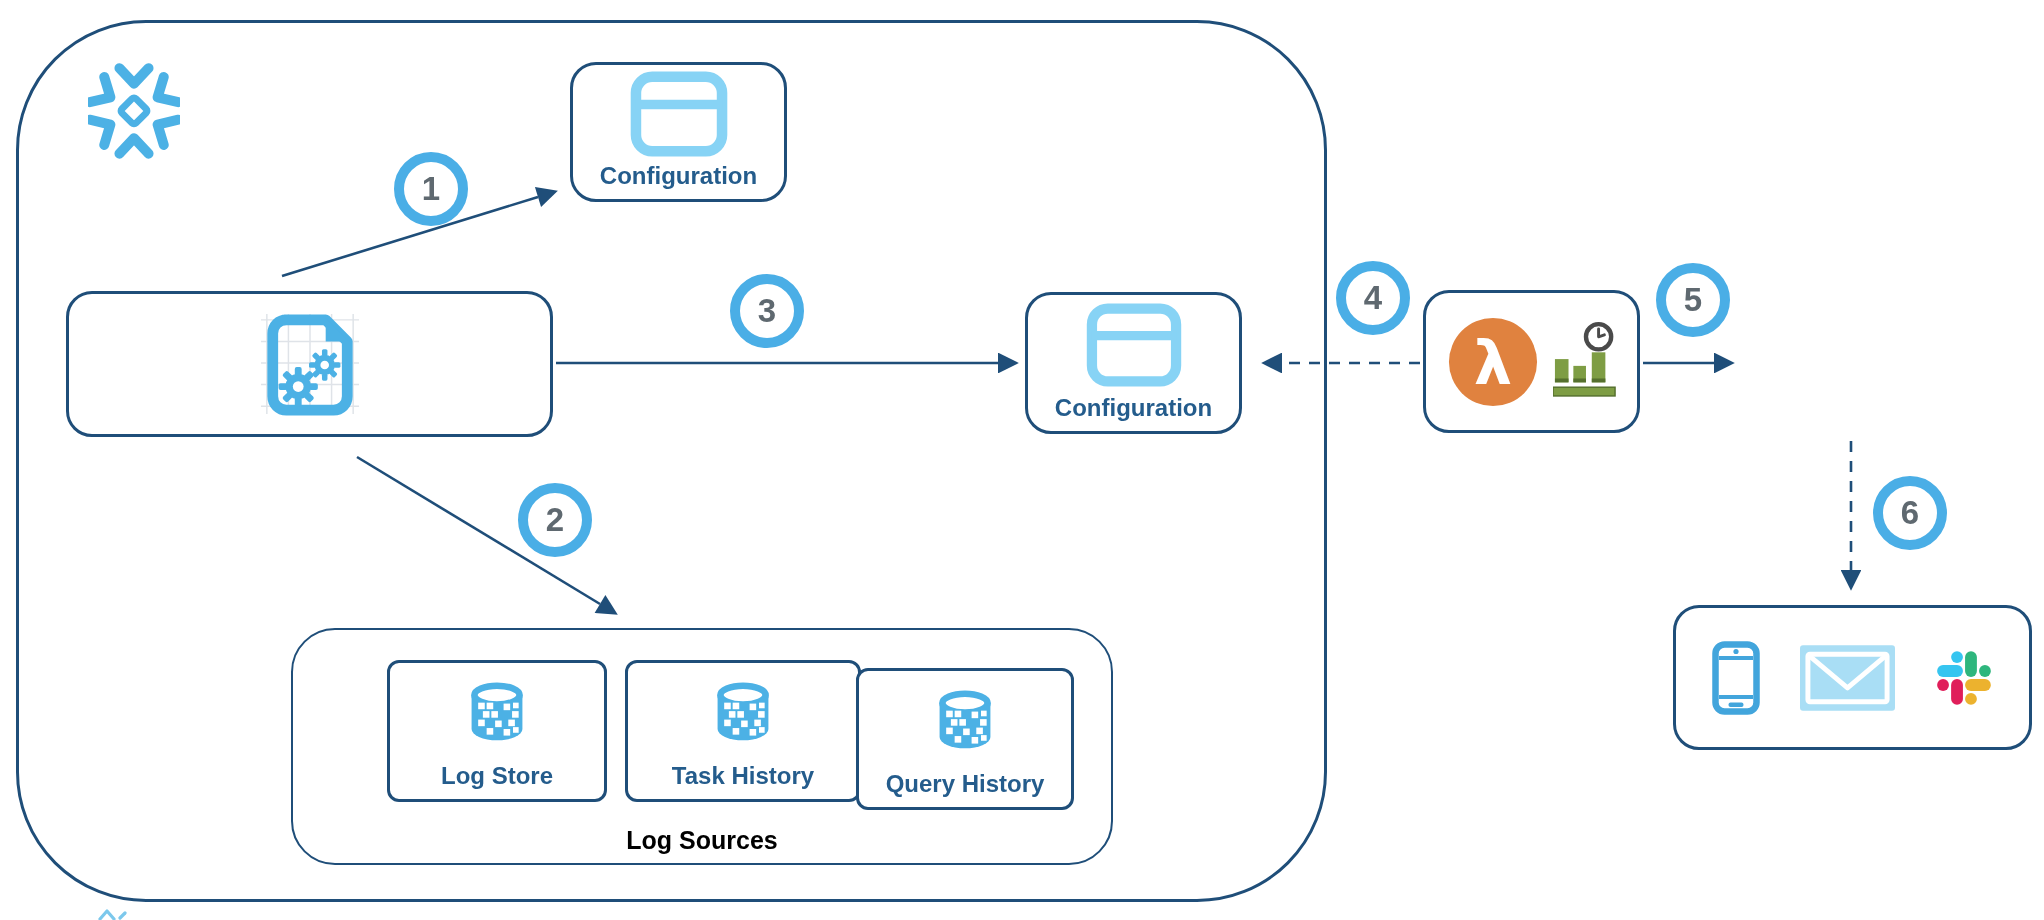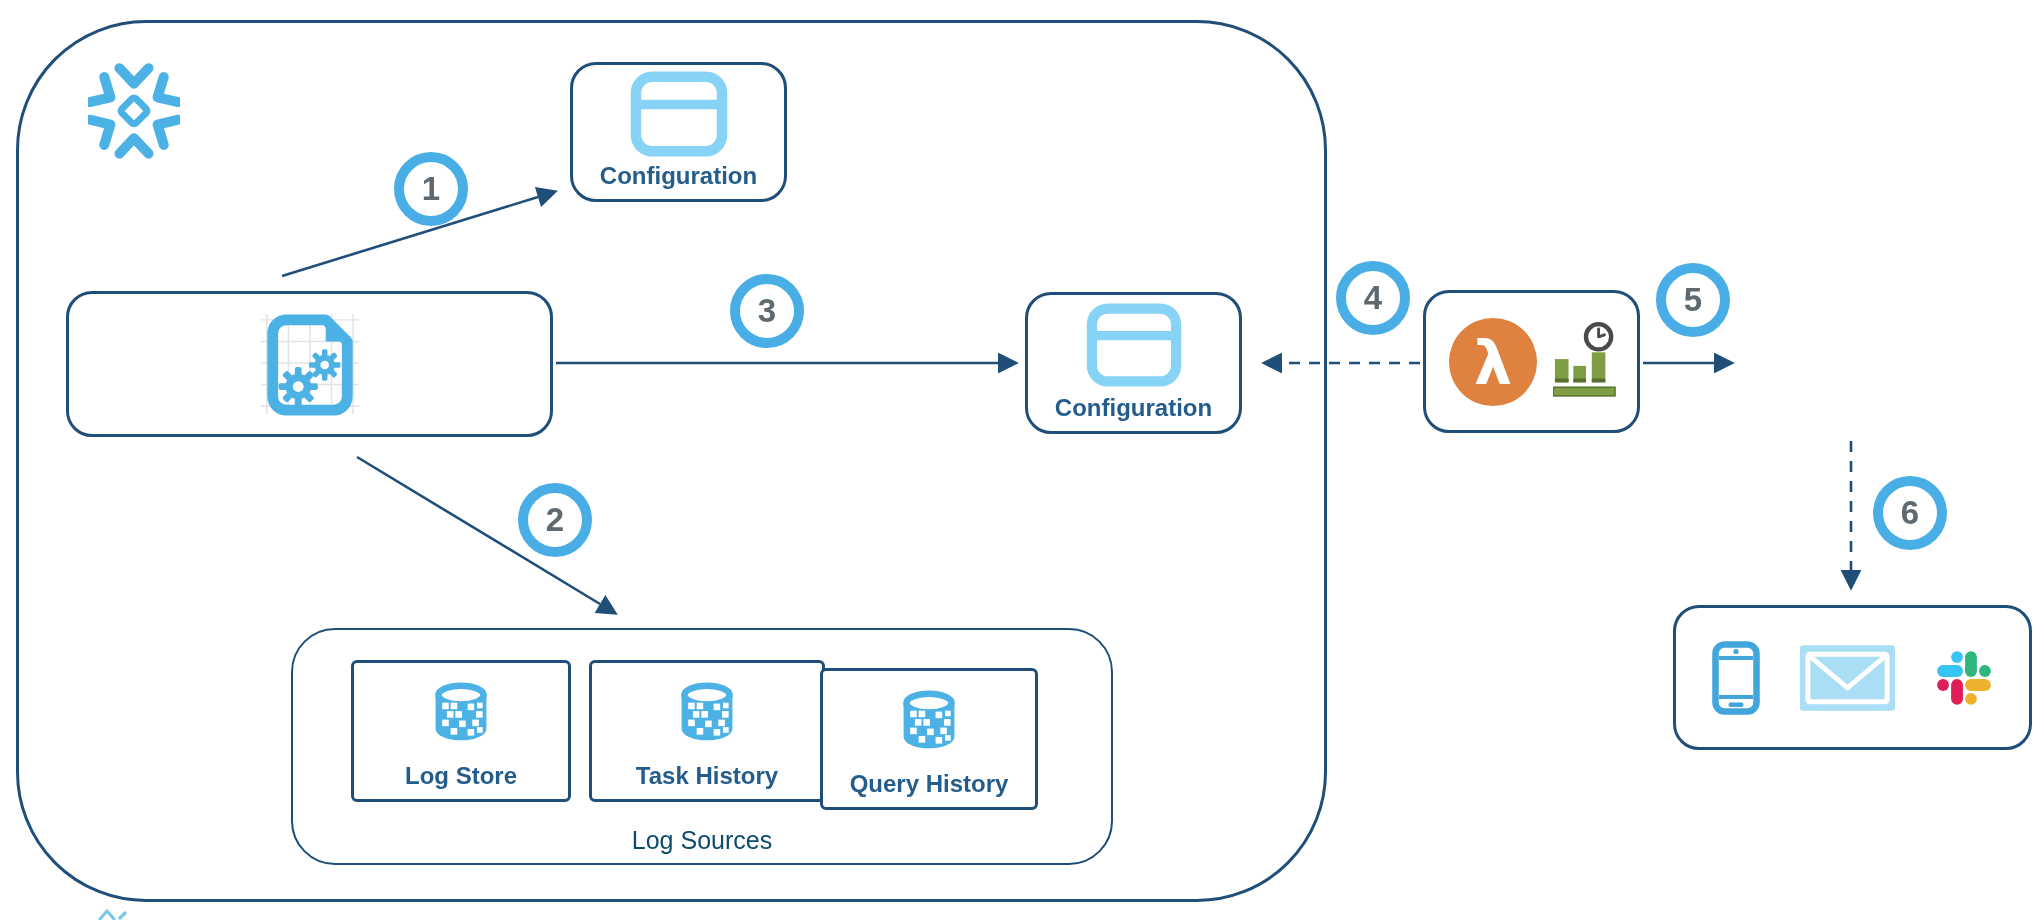--- a/index.html
+++ b/index.html
@@ -15,24 +15,24 @@
   .log-sources{left:291px;top:628px;width:822px;height:237px;border-radius:44px;border-width:2.5px;background:transparent;}
   .node{
     position:absolute;border:3px solid #1f4e79;border-radius:26px;background:#ffffff;
     box-sizing:border-box;display:flex;flex-direction:column;align-items:center;justify-content:space-between;
   }
   .node .icon-slot{display:flex;align-items:center;justify-content:center;flex:1;}
   .node-label{
     color:#245c8c;font-weight:bold;font-size:24px;line-height:1.1;text-align:center;
     padding-bottom:10px;white-space:nowrap;
   }
-  .db-node{border-radius:6px;}
+  .db-node{border-radius:12px;margin-left:36px;}
   .group-label{
     position:absolute;left:0;right:0;bottom:8px;text-align:center;
-    color:#0c4a6e;font-weight:normal;font-size:25px;
+    color:#000000;font-weight:bold;font-size:25px;
   }
   .step-circle{
     position:absolute;width:74px;height:74px;border-radius:50%;
     border:10px solid #4aaee6;background:#ffffff;box-sizing:border-box;
     display:flex;align-items:center;justify-content:center;
   }
   .step-circle span{color:#5f6970;font-weight:bold;font-size:33px;}
   .lambda-row{display:flex;align-items:center;justify-content:center;gap:14px;height:100%;}
   .endpoints-row{display:flex;align-items:center;justify-content:center;gap:40px;height:100%;}
 </style>

